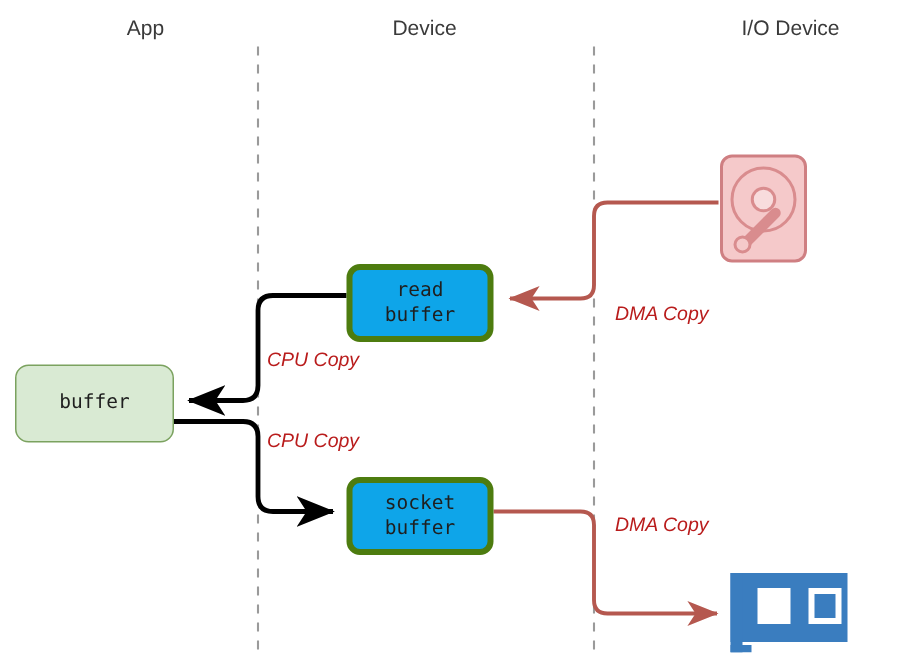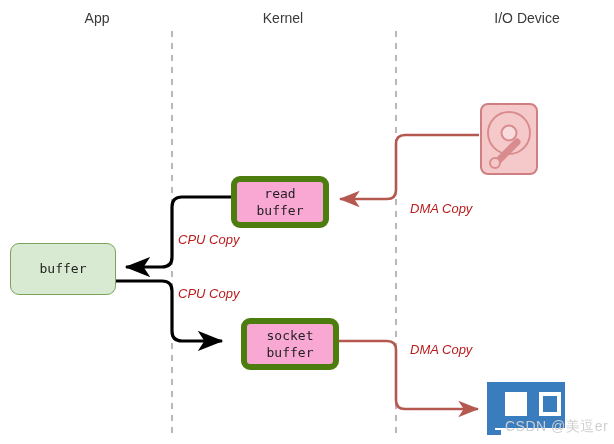--- a/index.html
+++ b/index.html
@@ -39,22 +39,22 @@
     align-items: center;
     justify-content: center;
     text-align: center;
     font-family: "DejaVu Sans Mono", monospace;
     font-size: 13px;
     line-height: 1.32;
     color: #1f1f1f;
     white-space: pre-line;
   }
   .node-blue {
-    background: #f9a8d4;
-    border: 6px solid #4d7c0f;
+    background: #0ea5e9;
+    border: 4px solid #4d7c0f;
   }
   .node-green {
     background: #d9ead3;
     border: 1px solid #7ba25f;
   }
   .edge-label {
     position: absolute;
     font-family: "Liberation Sans", sans-serif;
     font-style: italic;
     font-size: 13px;
@@ -69,21 +69,21 @@
     white-space: nowrap;
     letter-spacing: 0.5px;
   }
 </style>
 </head>
 <body>
 
 <div id="canvas">
 
   <div class="col-header" style="left:97px; top:10px;">App</div>
-  <div class="col-header" style="left:283px; top:10px;">Kernel</div>
+  <div class="col-header" style="left:283px; top:10px;">Device</div>
   <div class="col-header" style="left:527px; top:10px;">I/O Device</div>
 
   <svg class="layer" viewBox="0 0 614 444" xmlns="http://www.w3.org/2000/svg">
     <defs>
       <marker id="arrow-dma" markerWidth="9" markerHeight="9" refX="7.6" refY="3.2" orient="auto" markerUnits="strokeWidth">
         <path d="M0,0 L8,3.2 L0,6.4 L2.1,3.2 Z" fill="#b5584f"></path>
       </marker>
       <marker id="arrow-cpu" markerWidth="9" markerHeight="9" refX="7.6" refY="3.2" orient="auto" markerUnits="strokeWidth">
         <path d="M0,0 L8,3.2 L0,6.4 L2.1,3.2 Z" fill="#000000"></path>
       </marker>
@@ -116,23 +116,22 @@
       <rect x="539" y="392" width="22" height="24" fill="#ffffff"></rect>
       <rect x="543" y="396" width="14" height="16" fill="#3a7dbf"></rect>
     </g>
   </svg>
 
   <div class="node-box node-green" style="left:10px; top:243px; width:106px; height:52px;">buffer</div>
 
   <div class="node-box node-blue" style="left:231px; top:176px; width:98px; height:52px;">read
 buffer</div>
 
-  <div class="node-box node-blue" style="left:231px; top:318px; width:98px; height:52px;margin-left:10px;">socket
+  <div class="node-box node-blue" style="left:231px; top:318px; width:98px; height:52px;">socket
 buffer</div>
 
   <div class="edge-label" style="left:410px; top:201px;">DMA Copy</div>
   <div class="edge-label" style="left:178px; top:232px;">CPU Copy</div>
   <div class="edge-label" style="left:178px; top:286px;">CPU Copy</div>
   <div class="edge-label" style="left:410px; top:342px;">DMA Copy</div>
 
-  <div class="watermark" style="left:505px; top:418px;">CSDN @美逗er</div>
 
 </div>
 
 </body></html>

